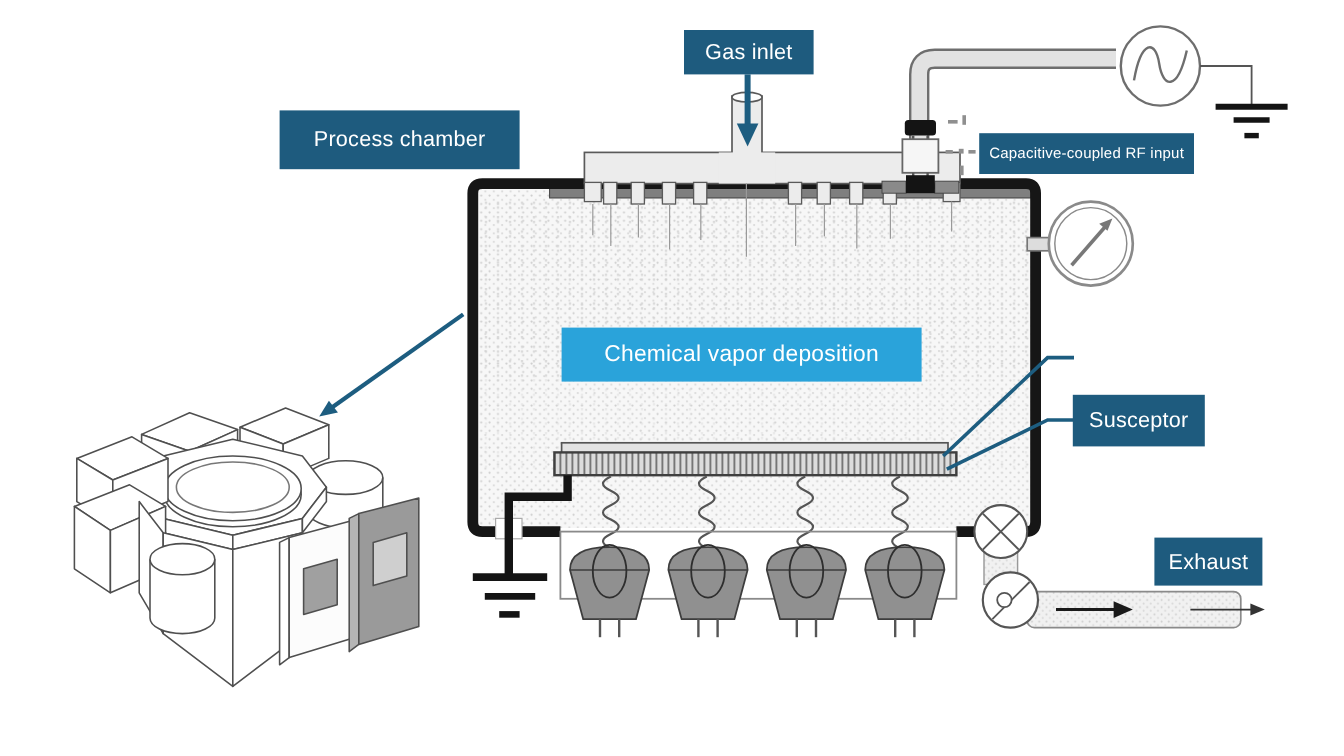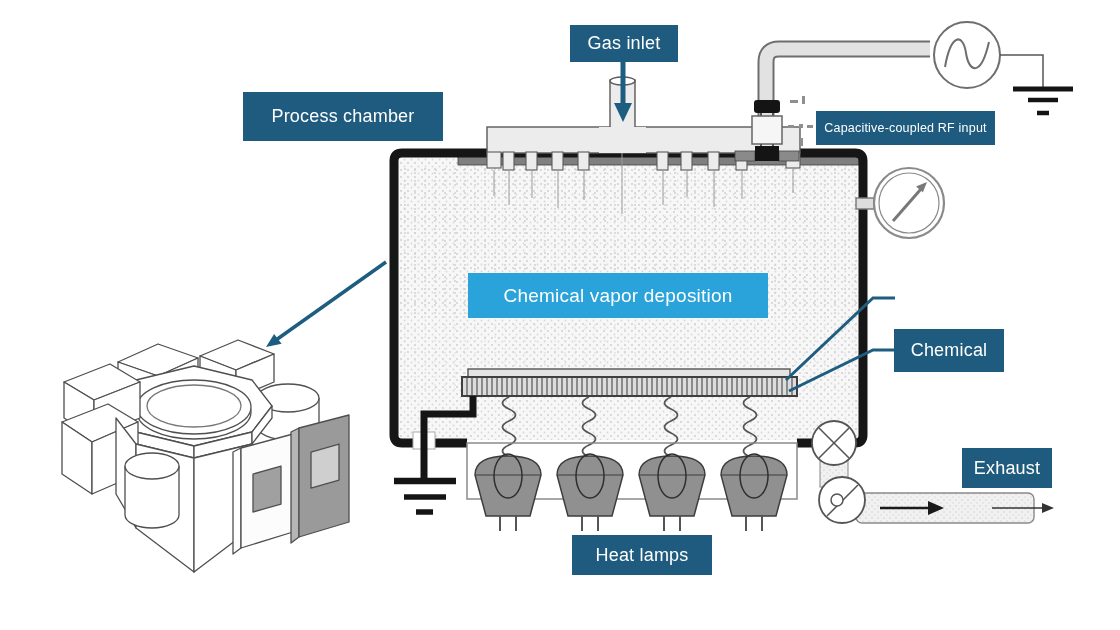--- a/index.html
+++ b/index.html
@@ -241,19 +241,18 @@
     <g>
       <line x1="386" y1="262" x2="276" y2="340" stroke="#1d5d80" stroke-width="3.5"></line>
       <polygon points="266,347 274.1,334 281.6,343.8" fill="#1d5d80"></polygon>
     </g>
     <path d="M 895,298 L 873,298 L 786,380" fill="none" stroke="#1d5d80" stroke-width="3"></path>
     <path d="M 895,350 L 873,350 L 789,391" fill="none" stroke="#1d5d80" stroke-width="3"></path>
   </g>
 </svg>
 
   <div class="lbl" style="left:570px;top:25px;width:108px;height:37px;">Gas inlet</div>
-  <div class="lbl" style="left:243px;top:92px;width:200px;height:49px;">Process chamber</div>
+  <div class="lbl" style="left:233px;top:92px;width:200px;height:49px;">Process chamber</div>
   <div class="lbl small" style="left:816px;top:111px;width:179px;height:34px;">Capacitive-coupled RF input</div>
   <div class="lbl hl" style="left:468px;top:273px;width:300px;height:45px;">Chemical vapor deposition</div>
-  <div class="lbl" style="left:894px;top:329px;width:110px;height:43px;">Chemical</div>
+  <div class="lbl" style="left:894px;top:329px;width:110px;height:43px;">Susceptor</div>
   <div class="lbl" style="left:962px;top:448px;width:90px;height:40px;">Exhaust</div>
-  <div class="lbl" style="left:572px;top:535px;width:140px;height:40px;">Heat lamps</div>
 </div>
 
 </body></html>

